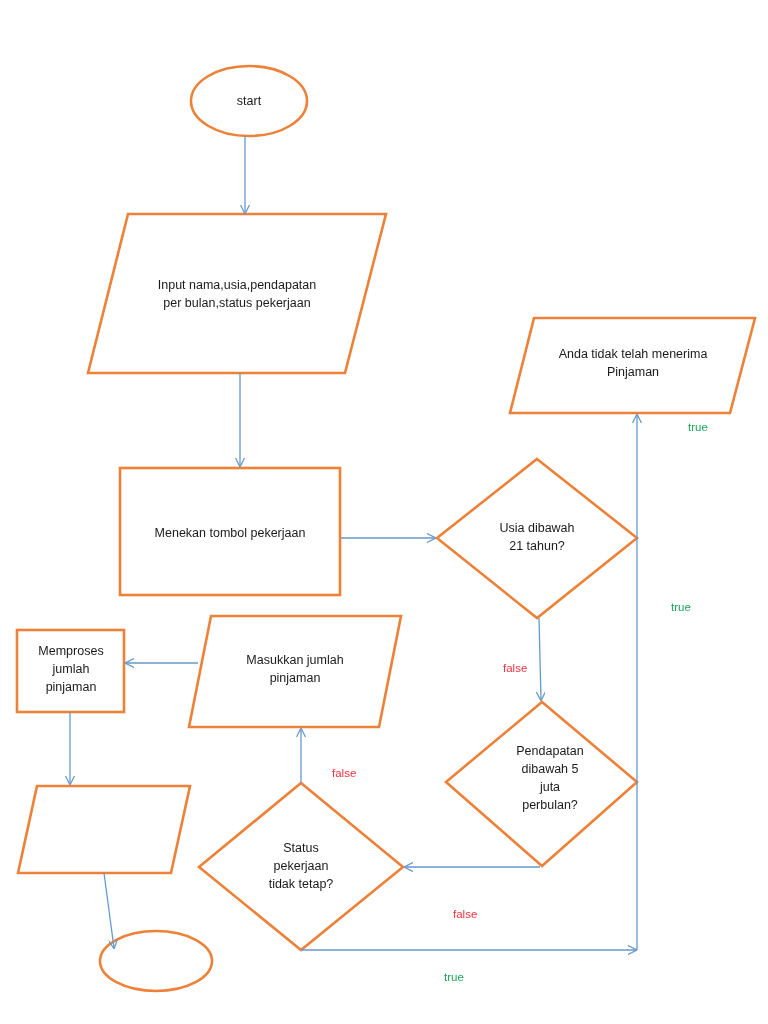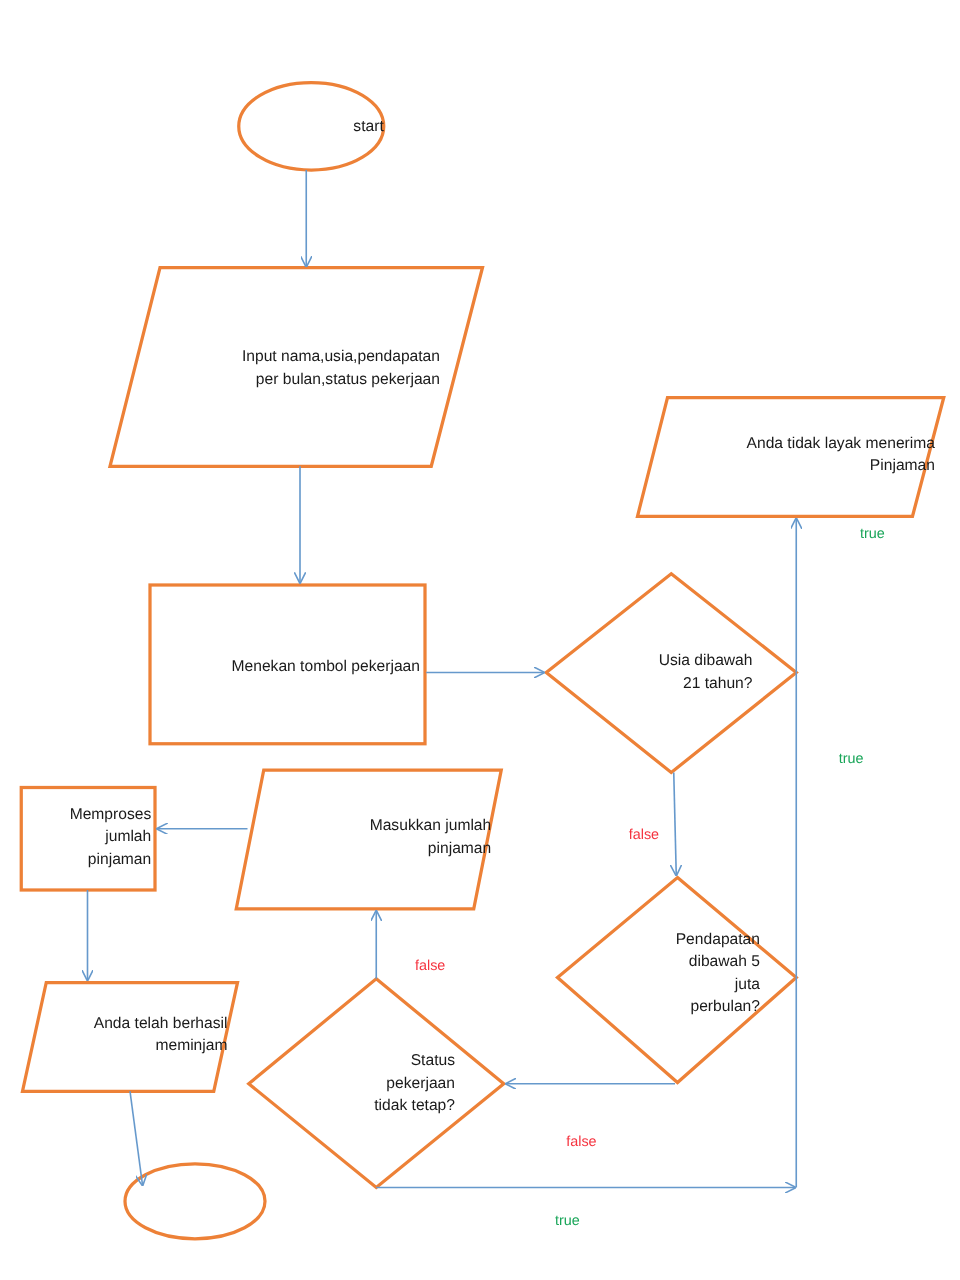--- a/index.html
+++ b/index.html
@@ -21,21 +21,21 @@
   }
   svg#flow {
     position: absolute;
     top: 0;
     left: 0;
     width: 768px;
     height: 1024px;
   }
   .node-text {
     position: absolute;
-    text-align: right;
+    text-align: center;
     color: #1a1a1a;
     font-size: 12.5px;
     line-height: 1.45;
     font-family: "Liberation Sans", sans-serif;
     white-space: pre-line;
     pointer-events: none;
   }
   .edge-label {
     position: absolute;
     font-size: 11.5px;
@@ -110,41 +110,39 @@
   <div class="node-text" style="left:191px; top:92px; width:116px;">start</div>
 
   <div class="node-text" style="left:122px; top:276px; width:230px;">Input nama,usia,pendapatan
 per bulan,status pekerjaan</div>
 
   <div class="node-text" style="left:124px; top:524px; width:212px;">Menekan tombol pekerjaan</div>
 
   <div class="node-text" style="left:472px; top:519px; width:130px;">Usia dibawah
 21 tahun?</div>
 
-  <div class="node-text" style="left:518px; top:345px; width:230px;">Anda tidak layak menerima
+  <div class="node-text" style="left:518px; top:345px; width:230px;">Anda tidak telah menerima
 Pinjaman</div>
 
   <div class="node-text" style="left:492px; top:742px; width:116px;">Pendapatan
 dibawah 5
 juta
 perbulan?</div>
 
   <div class="node-text" style="left:238px; top:839px; width:126px;">Status
 pekerjaan
 tidak tetap?</div>
 
   <div class="node-text" style="left:197px; top:651px; width:196px;">Masukkan jumlah
 pinjaman</div>
 
   <div class="node-text" style="left:21px; top:642px; width:100px;">Memproses
 jumlah
 pinjaman</div>
 
-  <div class="node-text" style="left:26px; top:809px; width:156px;">Anda telah berhasil
-meminjam</div>
 
 
   <div class="edge-label lbl-true" style="left:688px; top:421px;">true</div>
 
   <div class="edge-label lbl-false" style="left:503px; top:636px;">false</div>
 
   <div class="edge-label lbl-true" style="left:671px; top:601px;">true</div>
 
   <div class="edge-label lbl-false" style="left:453px; top:882px;">false</div>
 

